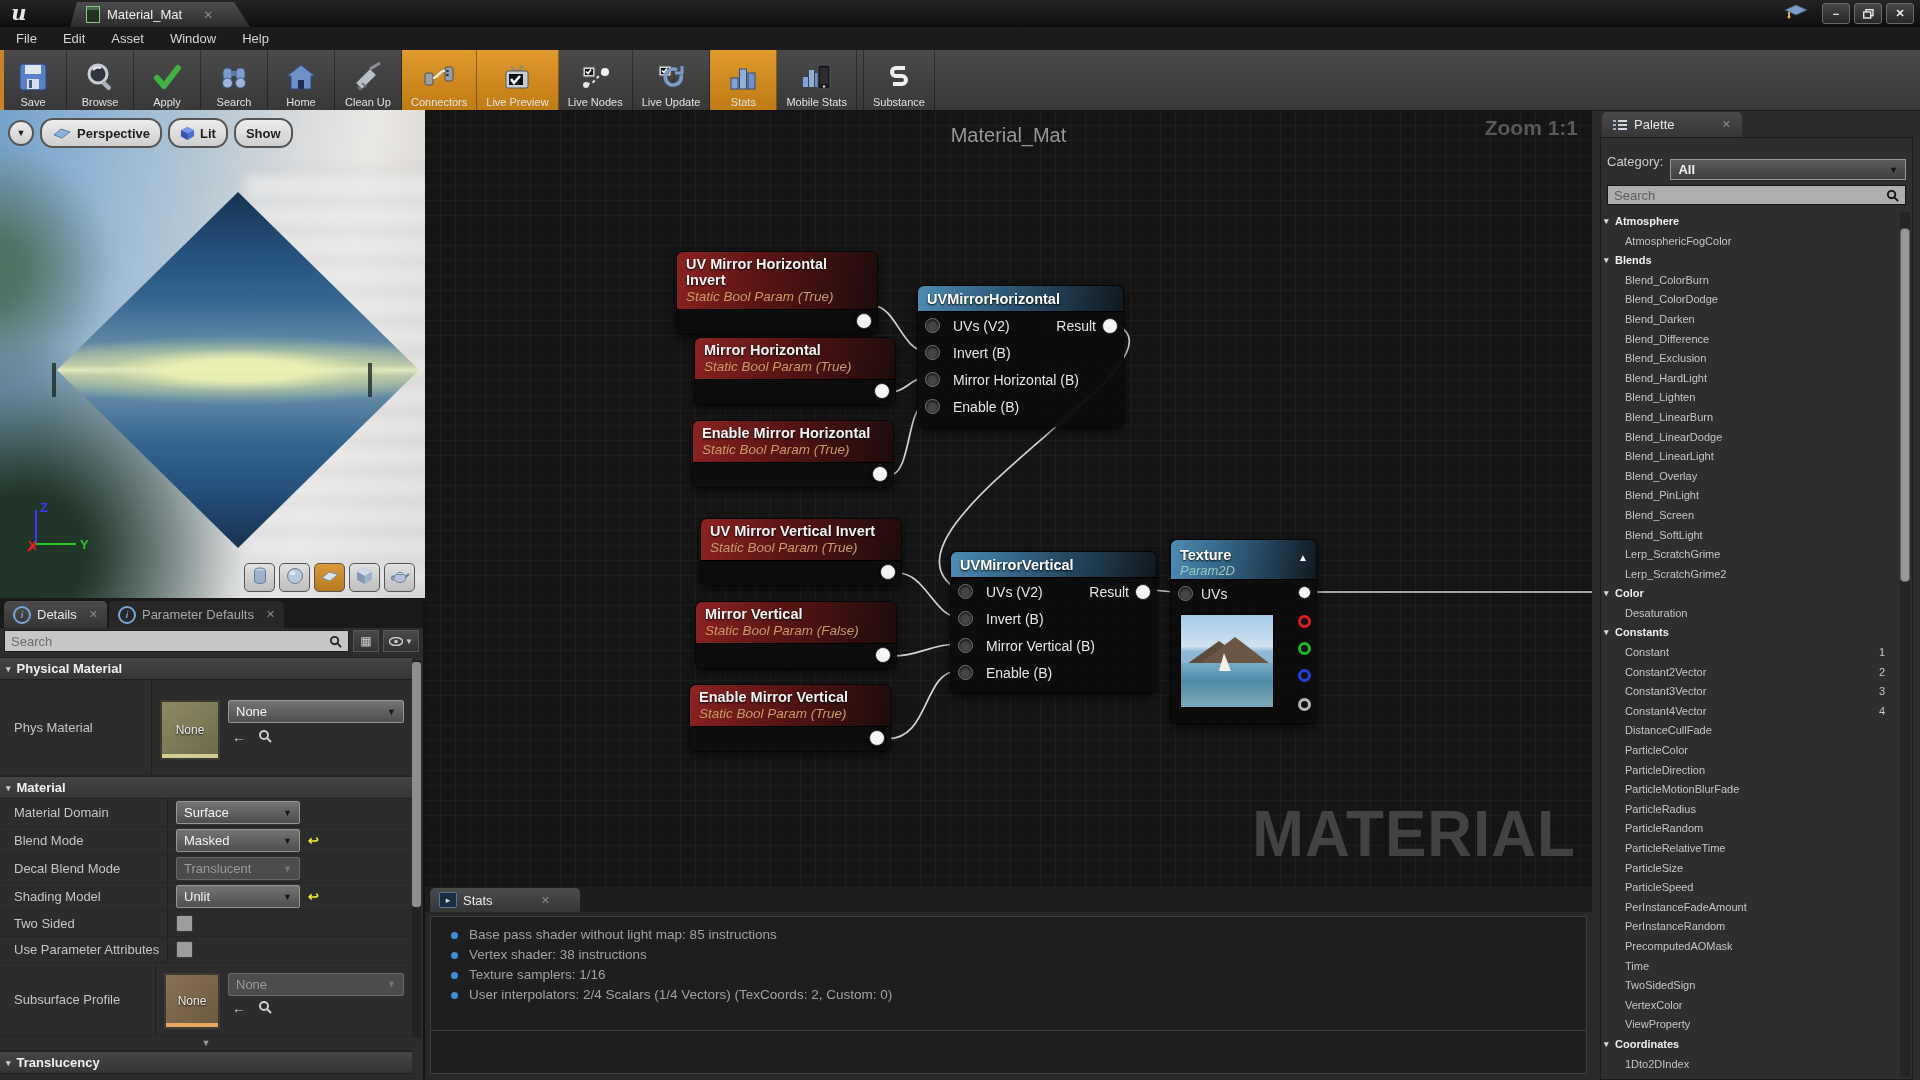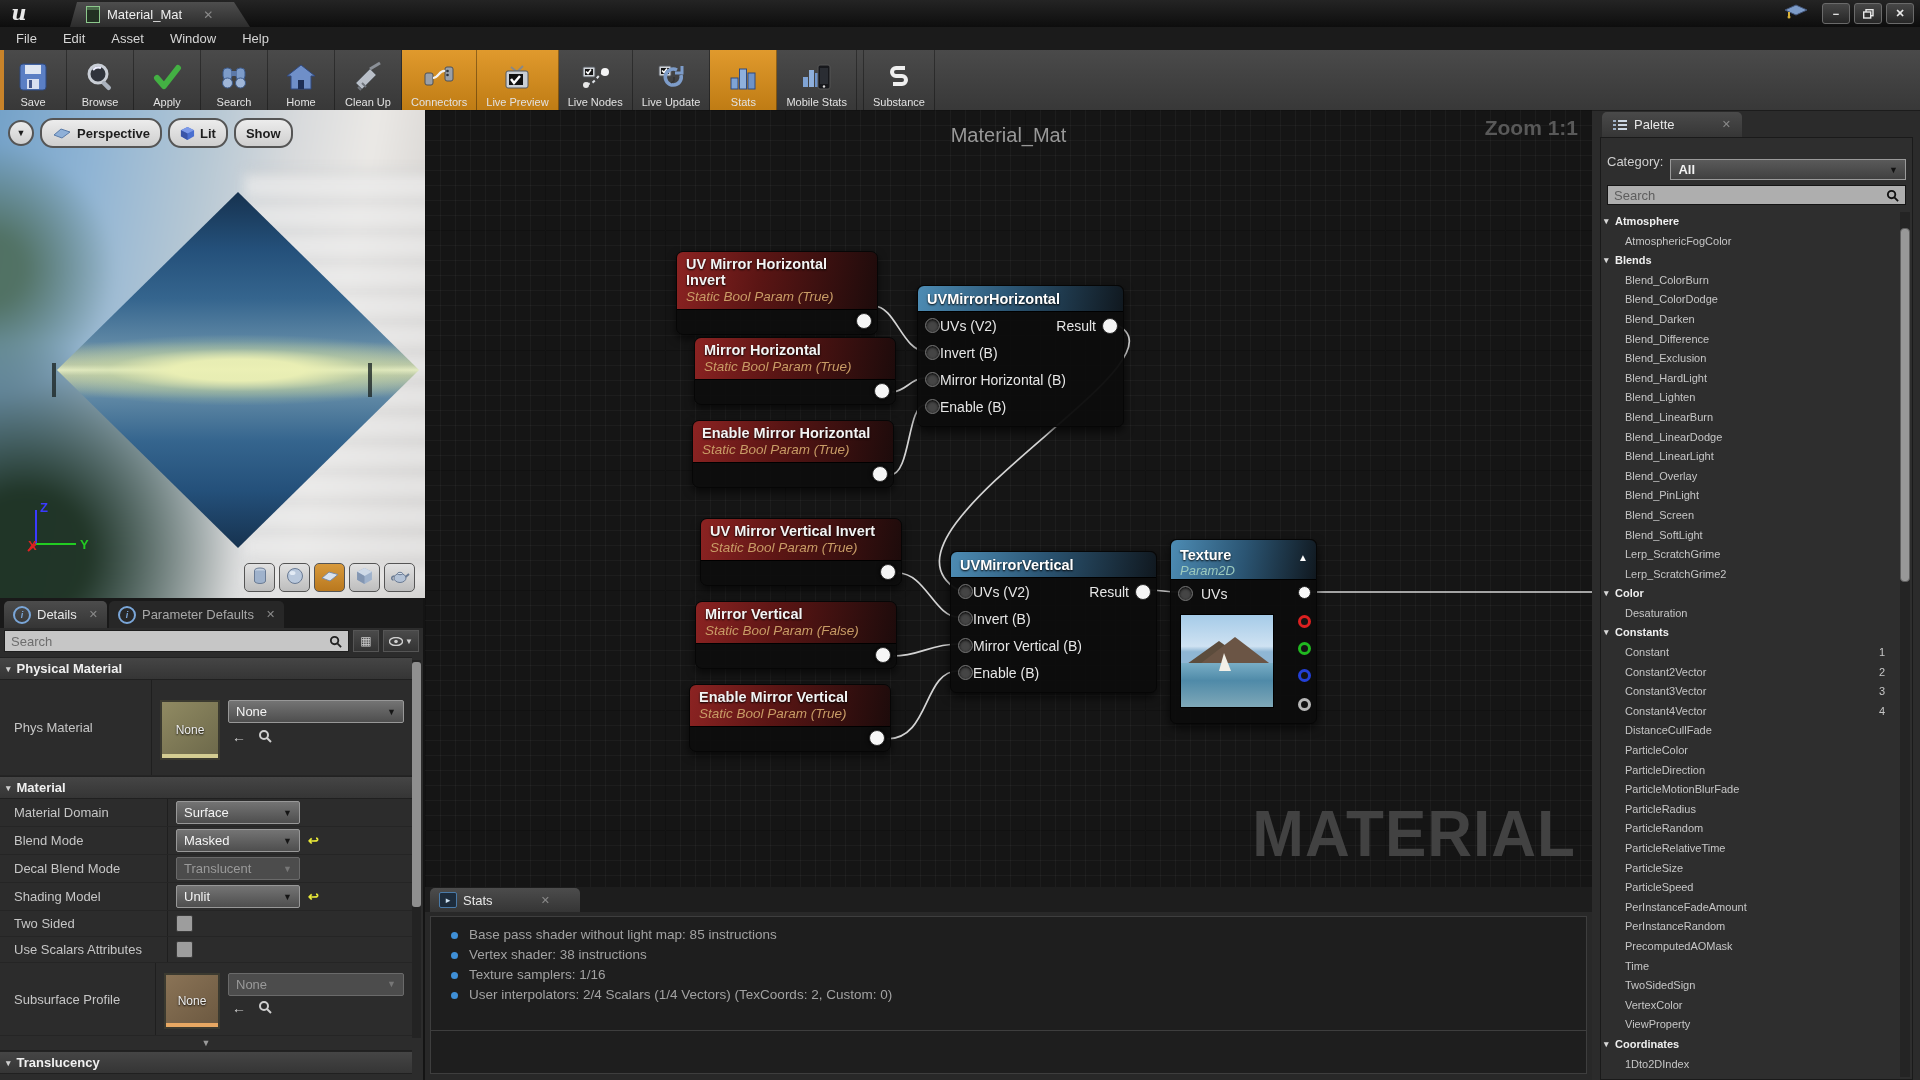--- a/index.html
+++ b/index.html
@@ -134,21 +134,21 @@
   .pnode .s{font-size:13.5px;font-style:italic;color:#c89c66;margin-top:1px;}
   .pnode .bd{height:24px;position:relative;}
   .outpin{position:absolute;right:5px;bottom:5px;width:14px;height:14px;border-radius:50%;
     background:#f6f6f6;border:1px solid #2a2a2a;box-shadow:0 0 4px #000;}
 
   .fnode{position:absolute;width:205px;background:rgba(12,12,12,0.97);border:1px solid #060606;
     border-radius:6px;box-shadow:0 4px 10px rgba(0,0,0,0.65);}
   .fnode .hd{height:25px;padding:0 9px;background:linear-gradient(100deg,#4d8cb4 0%,#2b5573 45%,#10181f 100%);
     font-weight:bold;color:#fff;font-size:14.5px;display:flex;align-items:center;
     border-radius:6px 6px 0 0;border-bottom:1px solid #000;text-shadow:0 1px 2px #000;}
-  .fnode .row{height:27px;display:flex;align-items:center;gap:0;padding-left:7px;
+  .fnode .row{height:27px;display:flex;align-items:center;gap:13px;padding-left:7px;
     color:#e6e6e6;font-size:14px;position:relative;}
   .inpin{width:13px;height:13px;border-radius:50%;background:#454545;border:1.5px solid #707070;
     box-shadow:inset 0 1px 3px #000;flex:0 0 auto;}
   .result-lb{position:absolute;right:27px;color:#e6e6e6;font-size:14px;}
   .rpin{position:absolute;right:5px;width:14px;height:14px;border-radius:50%;background:#f6f6f6;border:1px solid #2a2a2a;}
 
   .tnode{position:absolute;width:145px;height:183px;background:rgba(12,12,12,0.97);
     border:1px solid #060606;border-radius:6px;box-shadow:0 4px 10px rgba(0,0,0,0.65);}
   .tnode .hd{height:40px;padding:7px 9px;box-sizing:border-box;border-radius:6px 6px 0 0;
     background:linear-gradient(100deg,#4d8cb4 0%,#2b5573 50%,#10181f 100%);border-bottom:1px solid #000;position:relative;}
@@ -565,21 +565,21 @@
         <span class="reset">↩</span>
           </div>
       </div>
       <div class="prow" style="height:25px;">
         <div class="plabel">Two Sided</div>
         <div class="pctrl">
             <div class="chk"></div>
           </div>
       </div>
       <div class="prow" style="height:25px;">
-        <div class="plabel">Use Scalars Attributes</div>
+        <div class="plabel">Use Parameter Attributes</div>
         <div class="pctrl">
             <div class="chk"></div>
           </div>
       </div>
       <div class="prow" style="height:72px;">
         <div class="plabel">Subsurface Profile</div>
         <div class="pctrl" style="align-items:flex-start;padding-top:6px;">
           <div class="thumb brown" style="width:56px;height:56px;">
               <span>None</span>
             </div>

